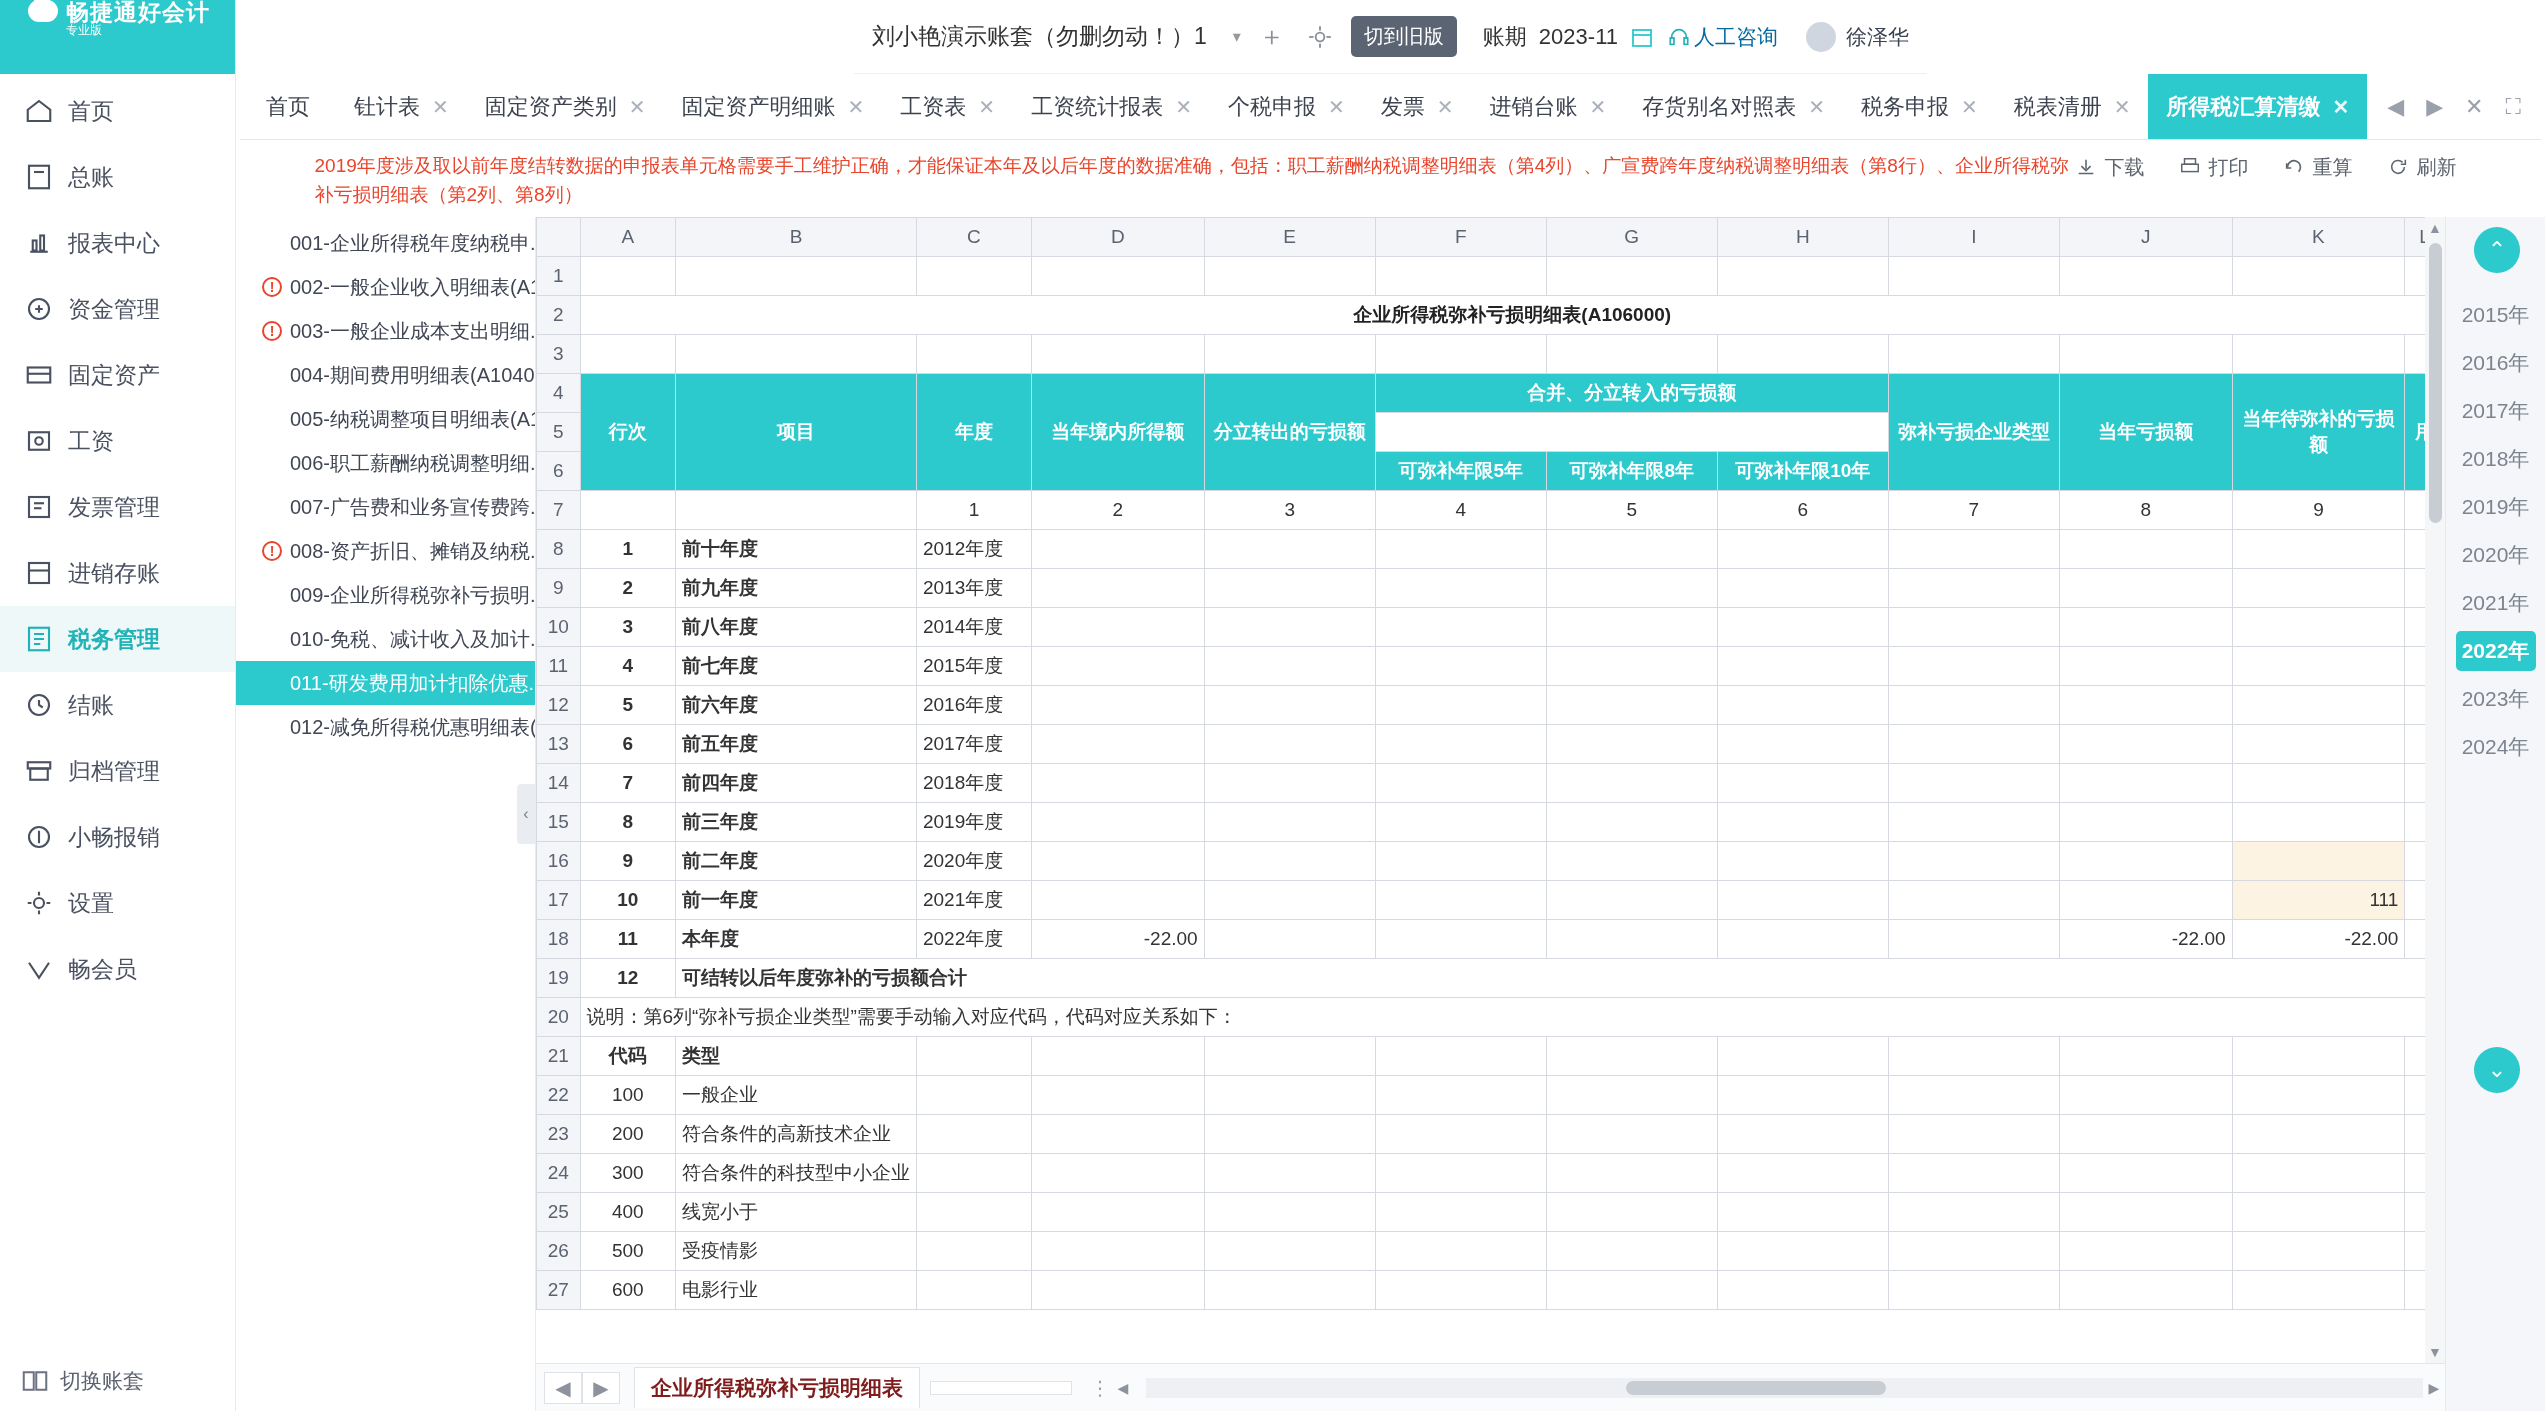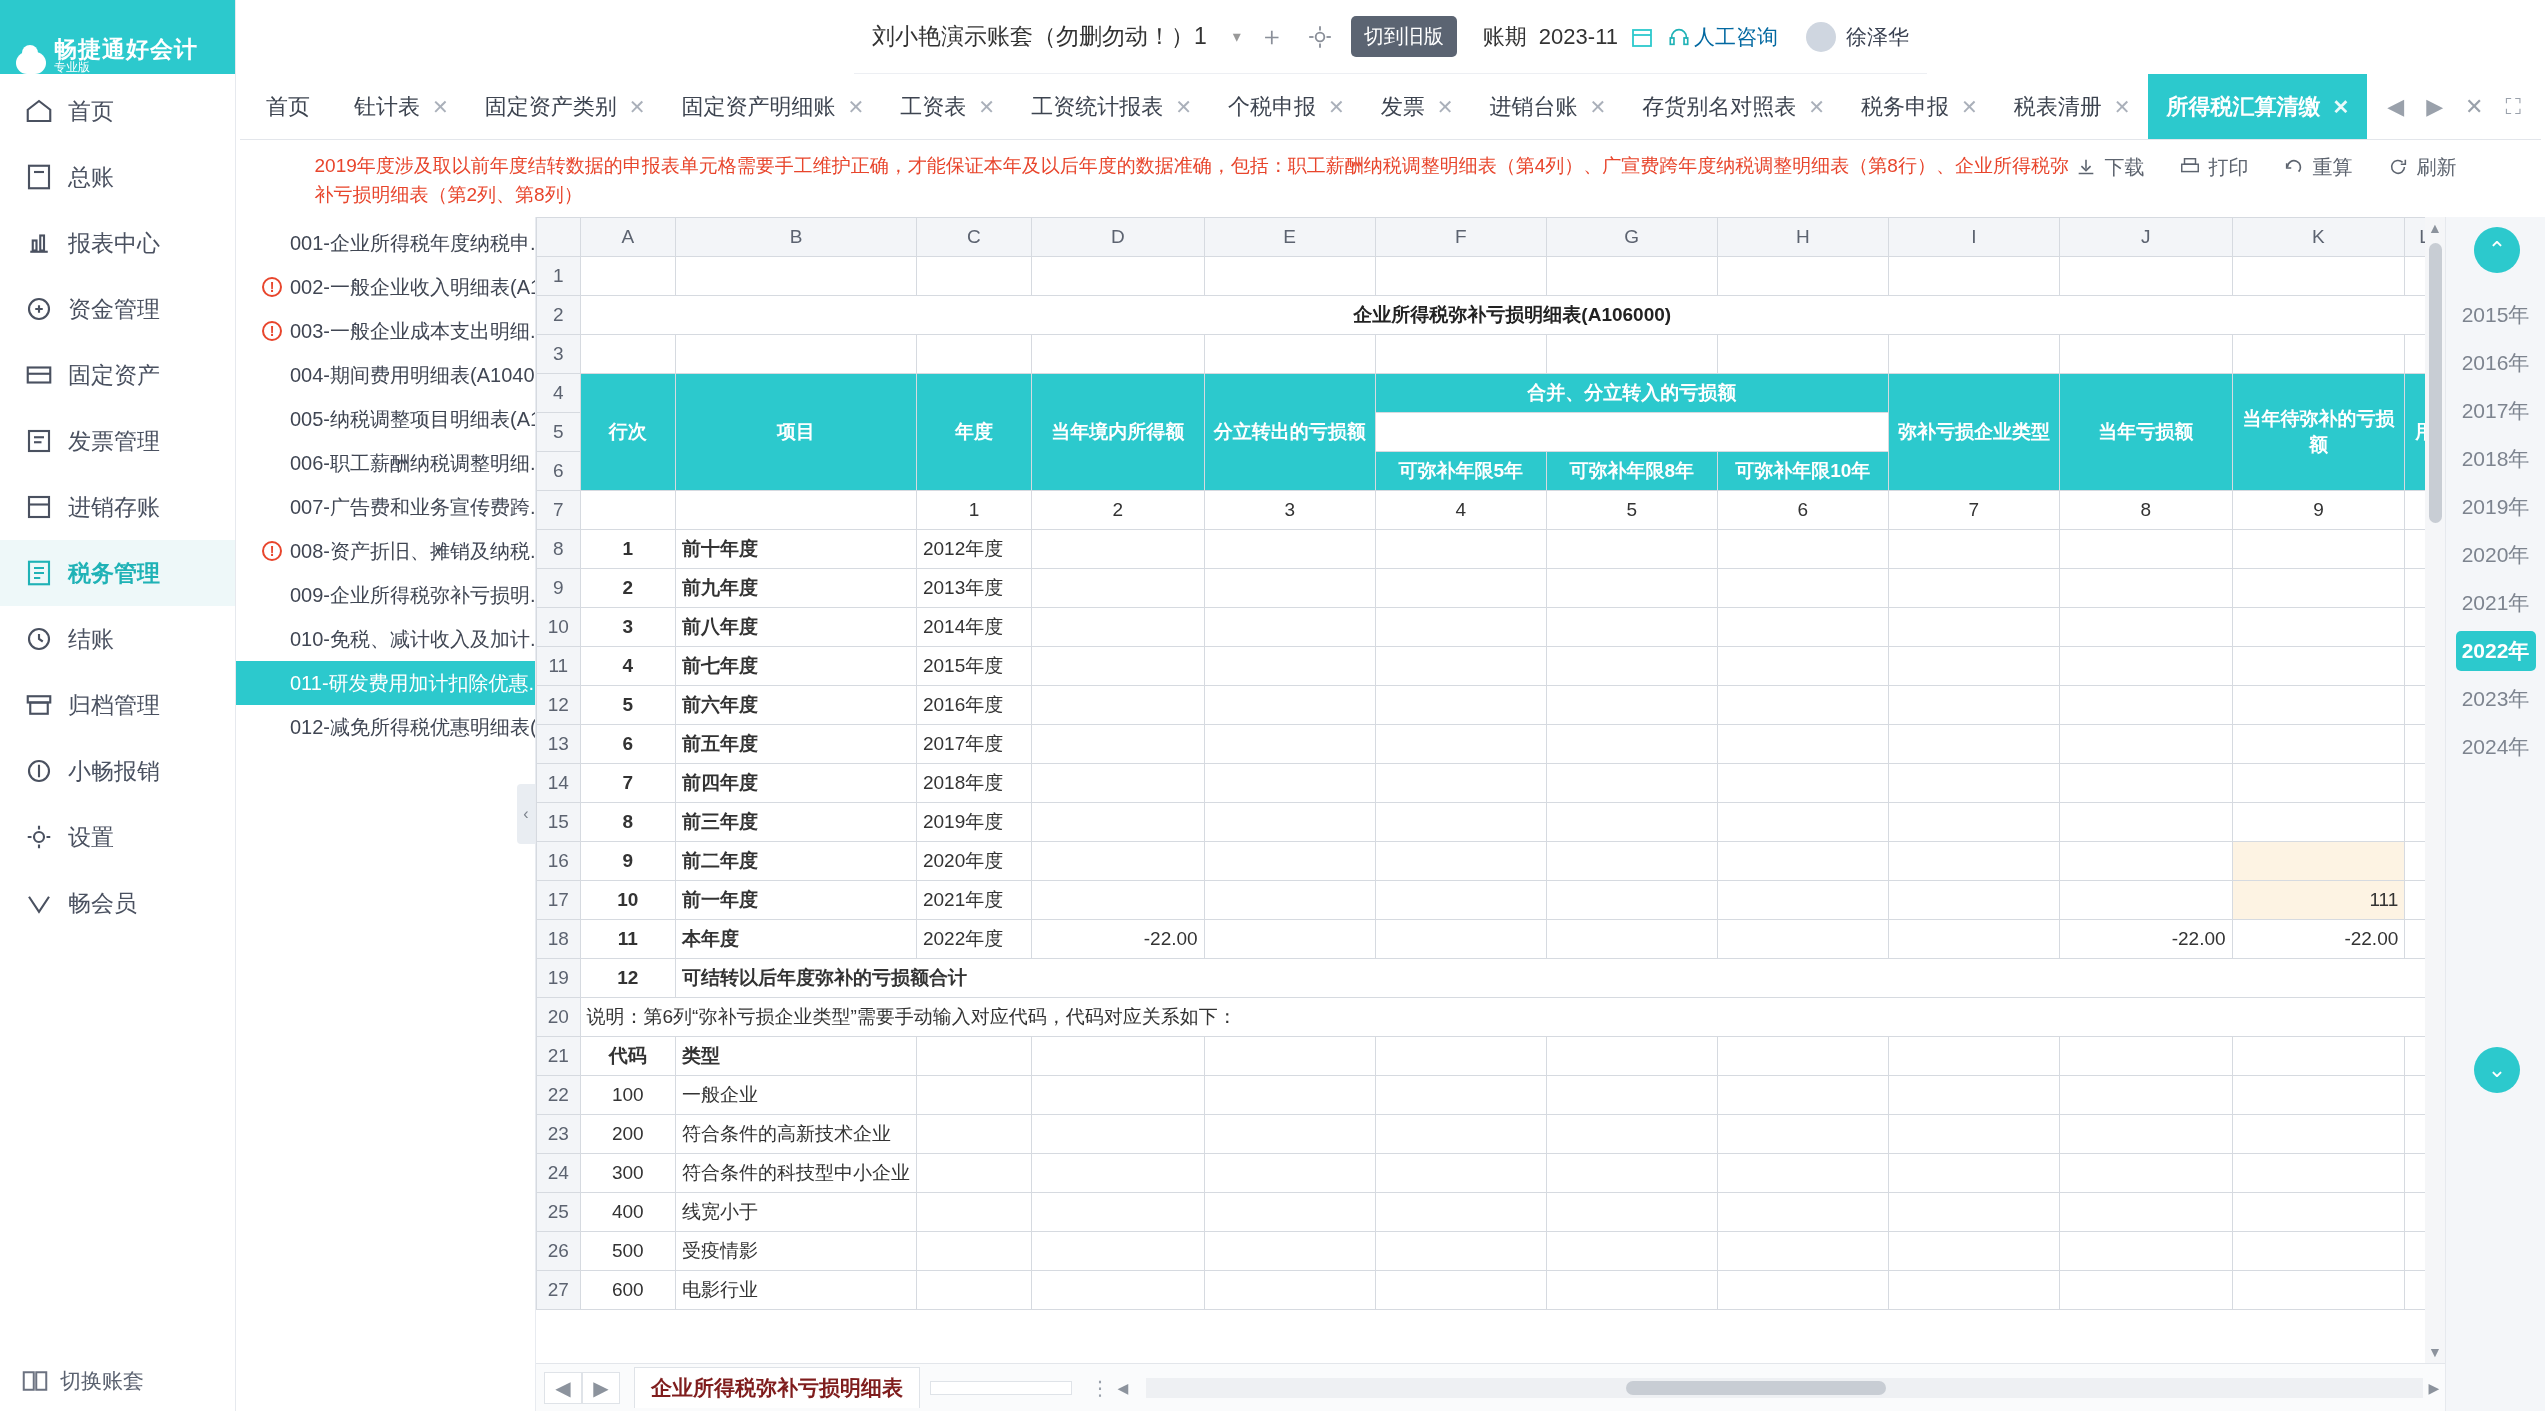--- a/index.html
+++ b/index.html
@@ -13,22 +13,22 @@
     color: #333;
   }
   .app { display:flex; width:2545px; height:1411px; }
 
   
   .sidebar {
     width: 236px; flex:0 0 236px; background:#fff; position:relative;
     border-right:1px solid #e6e9ee;
   }
   .logo {
-    height:74px; background:#2cc9cd; color:#fff; display:flex; align-items:flex-end;
-    padding-left:16px; gap:8px;
+    height:74px; background:#2cc9cd; color:#fff; display:flex; align-items:flex-start;
+    padding-left:28px; gap:8px;
   }
   .logo .cloud {
     width:30px;height:22px;background:#fff;border-radius:11px;position:relative;flex:0 0 30px;
   }
   .logo .cloud:before{content:"";position:absolute;width:16px;height:16px;background:#fff;border-radius:50%;top:-7px;left:6px;}
   .logo-text{display:flex;flex-direction:column;line-height:1.05;}
   .logo-text .l1{font-size:23px;font-weight:bold;letter-spacing:1px;}
   .logo-text .l2{font-size:12px;}
   .nav { padding-top:4px; }
   .nav-item {
@@ -216,20 +216,27 @@
             <path d="M9 12h6M12 9v6" fill="none" stroke="currentColor" stroke-width="1.7"></path>
           </svg>
           <span>资金管理</span>
         </div>
         <div class="nav-item">
           <svg class="nav-icon" viewBox="0 0 24 24">
             <rect x="3" y="6" width="18" height="12" fill="none" stroke="currentColor" stroke-width="1.7"></rect>
             <line x1="3" y1="11" x2="21" y2="11" fill="none" stroke="currentColor" stroke-width="1.7"></line>
           </svg>
           <span>固定资产</span>
+        </div>
+        <div class="nav-item">
+          <svg class="nav-icon" viewBox="0 0 24 24">
+            <rect x="4" y="5" width="16" height="14" fill="none" stroke="currentColor" stroke-width="1.7"></rect>
+            <circle cx="12" cy="12" r="3" fill="none" stroke="currentColor" stroke-width="1.7"></circle>
+          </svg>
+          <span>工资</span>
         </div>
         <div class="nav-item">
           <svg class="nav-icon" viewBox="0 0 24 24">
             <rect x="4" y="4" width="16" height="16" fill="none" stroke="currentColor" stroke-width="1.7"></rect>
             <line x1="8" y1="9" x2="16" y2="9" fill="none" stroke="currentColor" stroke-width="1.7"></line>
             <line x1="8" y1="13" x2="14" y2="13" fill="none" stroke="currentColor" stroke-width="1.7"></line>
           </svg>
           <span>发票管理</span>
         </div>
         <div class="nav-item">

